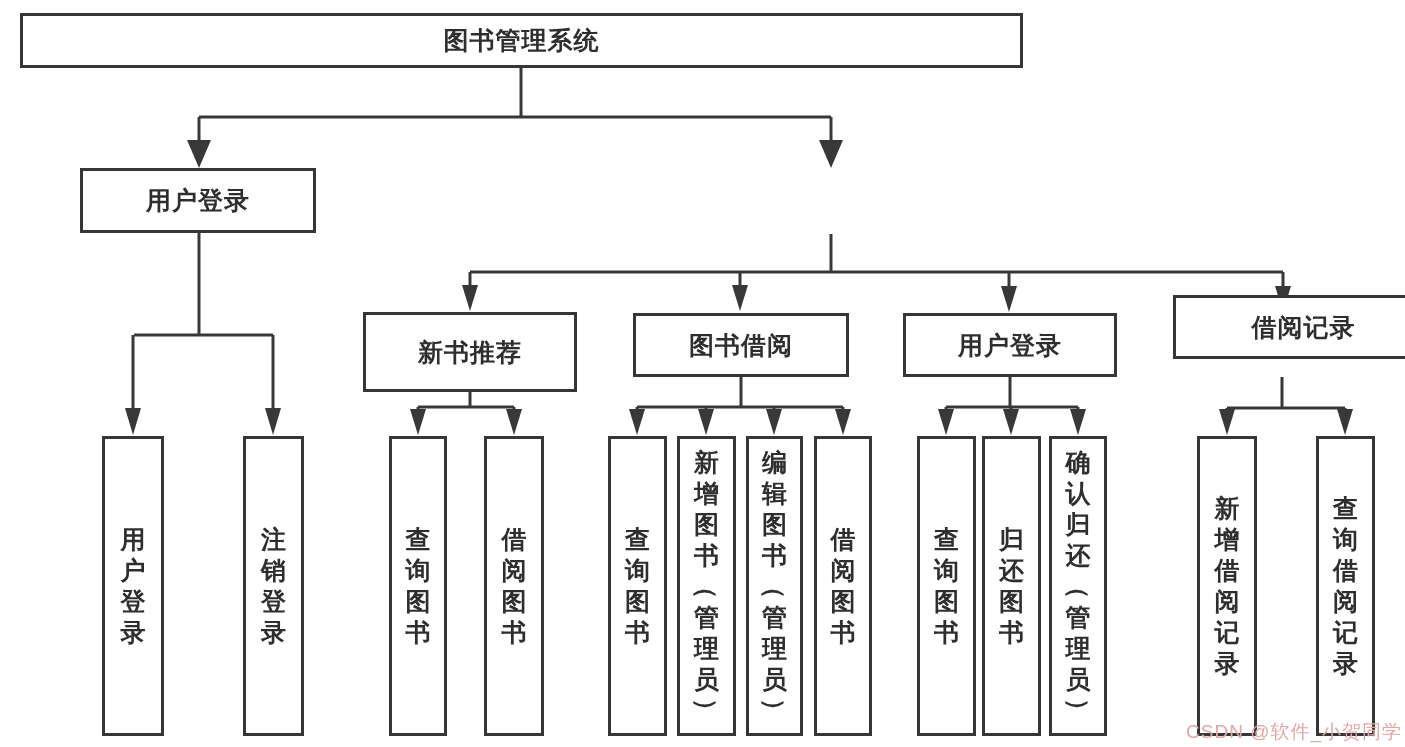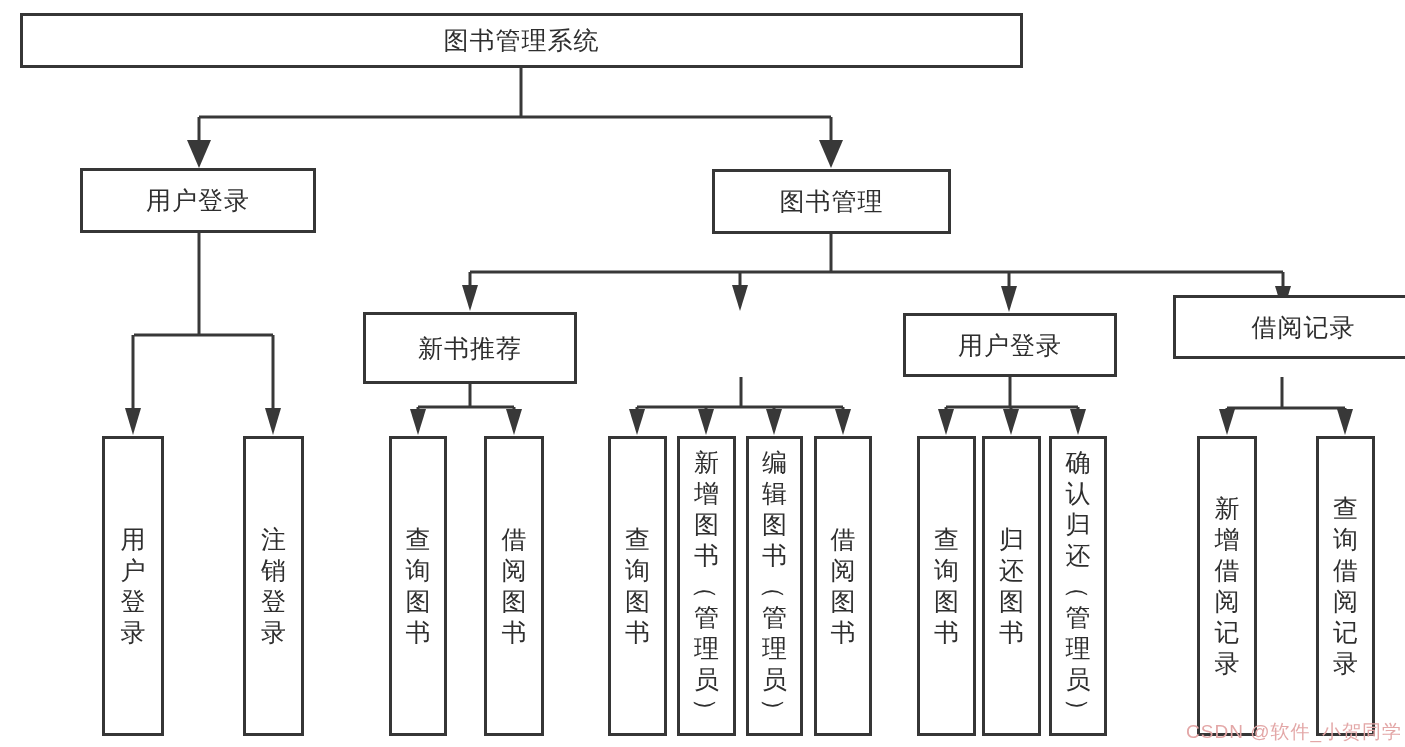--- a/index.html
+++ b/index.html
@@ -16,20 +16,21 @@
     box-sizing:border-box;
     background:#ffffff;
     border:3px solid #363636;
     display:flex;
     align-items:center;
     justify-content:center;
     color:#2e2e2e;
     font-size:25px;
     letter-spacing:1px;
     z-index:2;
+    font-weight:bold;
   }
   .leaf{top:436px;height:300px;}
   .vtext{display:block;}
   .vch{display:block;width:27px;text-align:center;line-height:31px;font-size:25px;letter-spacing:0;}
   .vch.rot{transform:rotate(90deg);}
   #watermark{
     position:absolute;
     right:3px;top:719px;
     font-size:19px;
     color:#e3a7a7;
@@ -98,26 +99,26 @@
       <polygon points="1337,409 1353,409 1345,435" fill="#383838"></polygon>
     </svg>
 
   <div class="node" style="left:20px;top:13px;width:1003px;height:55px">
     <span>图书管理系统</span>
   </div>
 
   <div class="node" style="left:80px;top:168px;width:236px;height:65px">
     <span>用户登录</span>
   </div>
-  <div class="node" style="left:712px;top:169px;width:239px;height:65px">
-    <span>图书管理</span>
-  </div>
-
-  <div class="node" style="left:363px;top:312px;width:214px;height:72px">
+
+  <div class="node" style="left:363px;top:312px;width:214px;height:80px">
     <span>新书推荐</span>
+  </div>
+  <div class="node" style="left:633px;top:313px;width:216px;height:64px">
+    <span>图书借阅</span>
   </div>
   <div class="node" style="left:903px;top:313px;width:214px;height:64px">
     <span>用户登录</span>
   </div>
   <div class="node" style="left:1173px;top:295px;width:261px;height:64px">
     <span>借阅记录</span>
   </div>
 
   <div class="node leaf" style="left:102px;width:62px">
     <span class="vtext">

